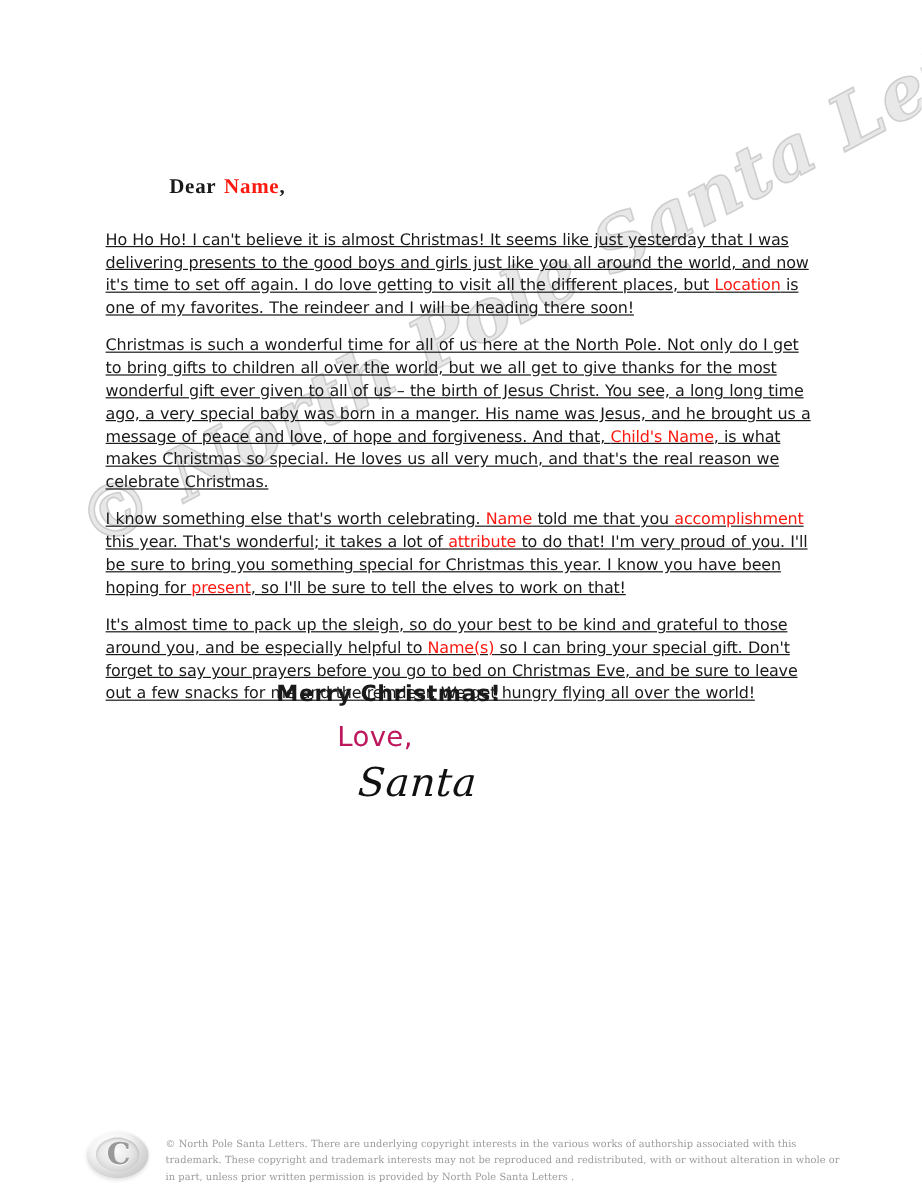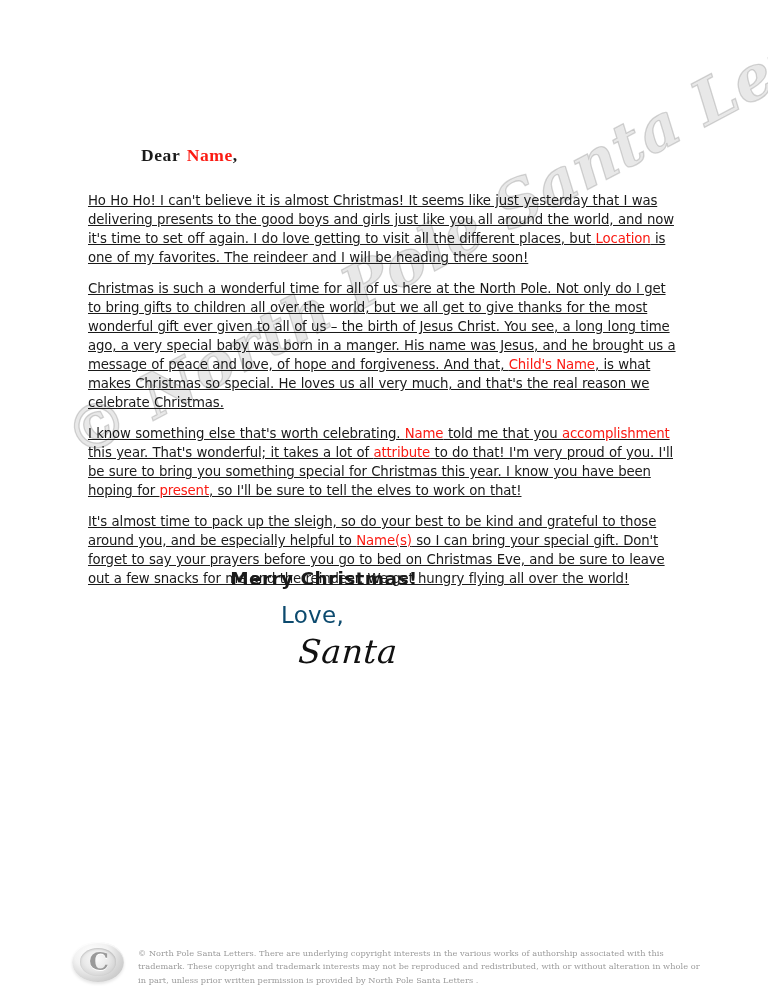--- a/index.html
+++ b/index.html
@@ -118,21 +118,21 @@
     position: absolute;
     left: 0;
     top: 602px;
     width: 697px;
     text-align: center;
     padding-right: 72px;
     box-sizing: border-box;
     font-family: "DejaVu Sans", sans-serif;
     font-size: 23px;
     letter-spacing: 0.3px;
-    color: #0c4a6e;
+    color: #be185d;
   }
   .closing-signature {
     position: absolute;
     left: 0;
     top: 632px;
     width: 768px;
     text-align: center;
     padding-right: 72px;
     box-sizing: border-box;
     font-family: "DejaVu Serif", serif;

